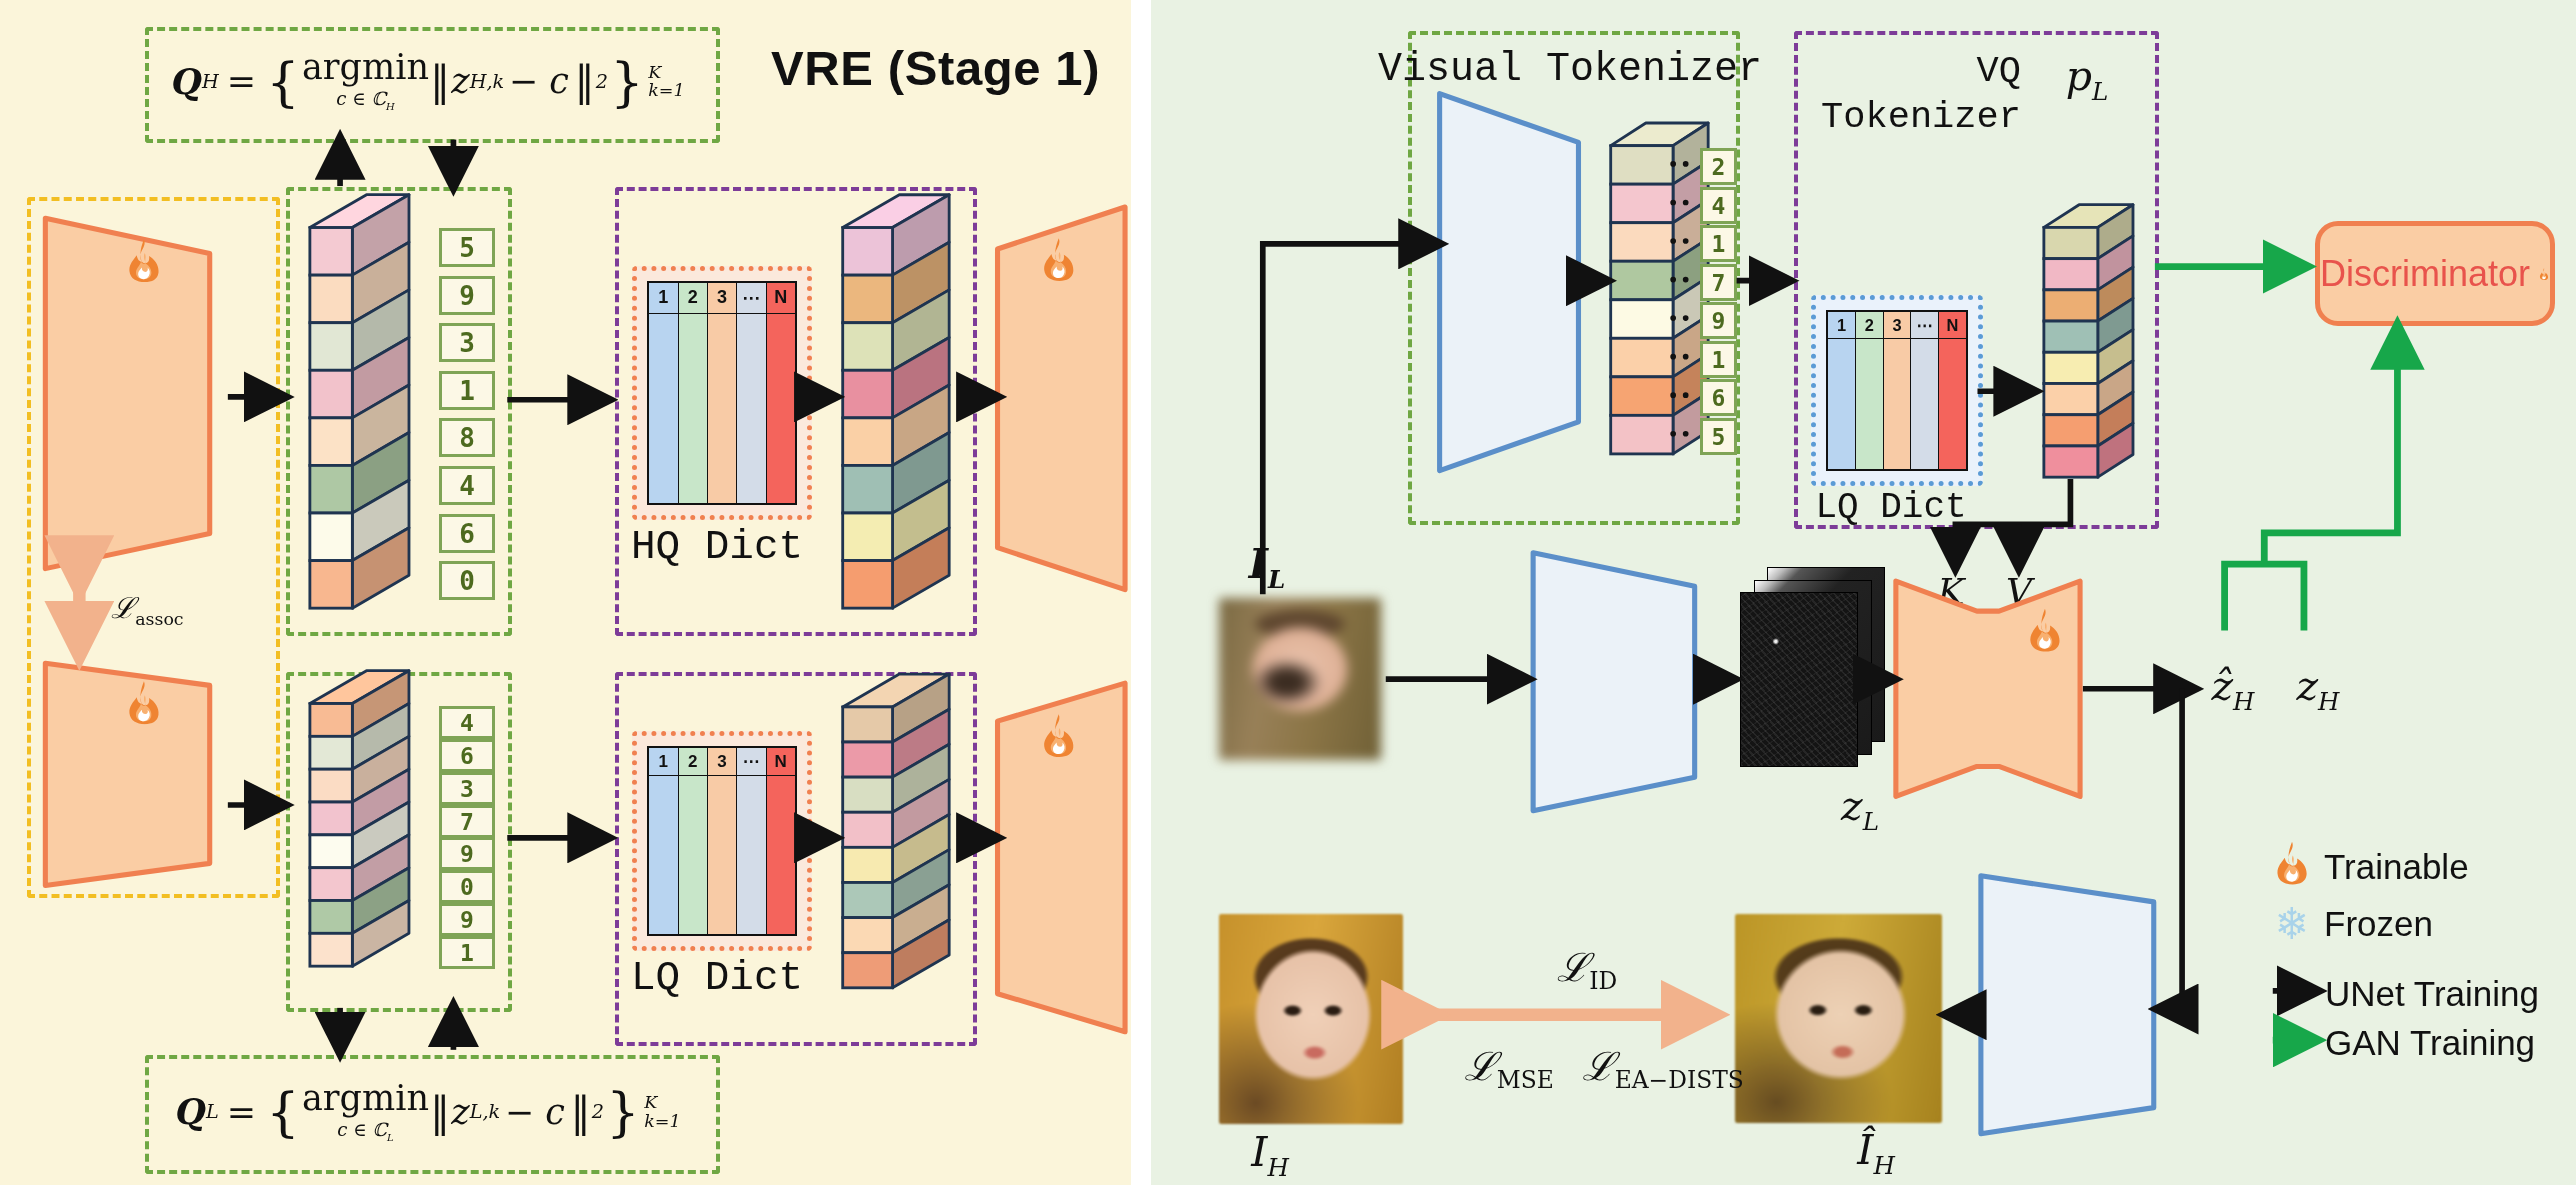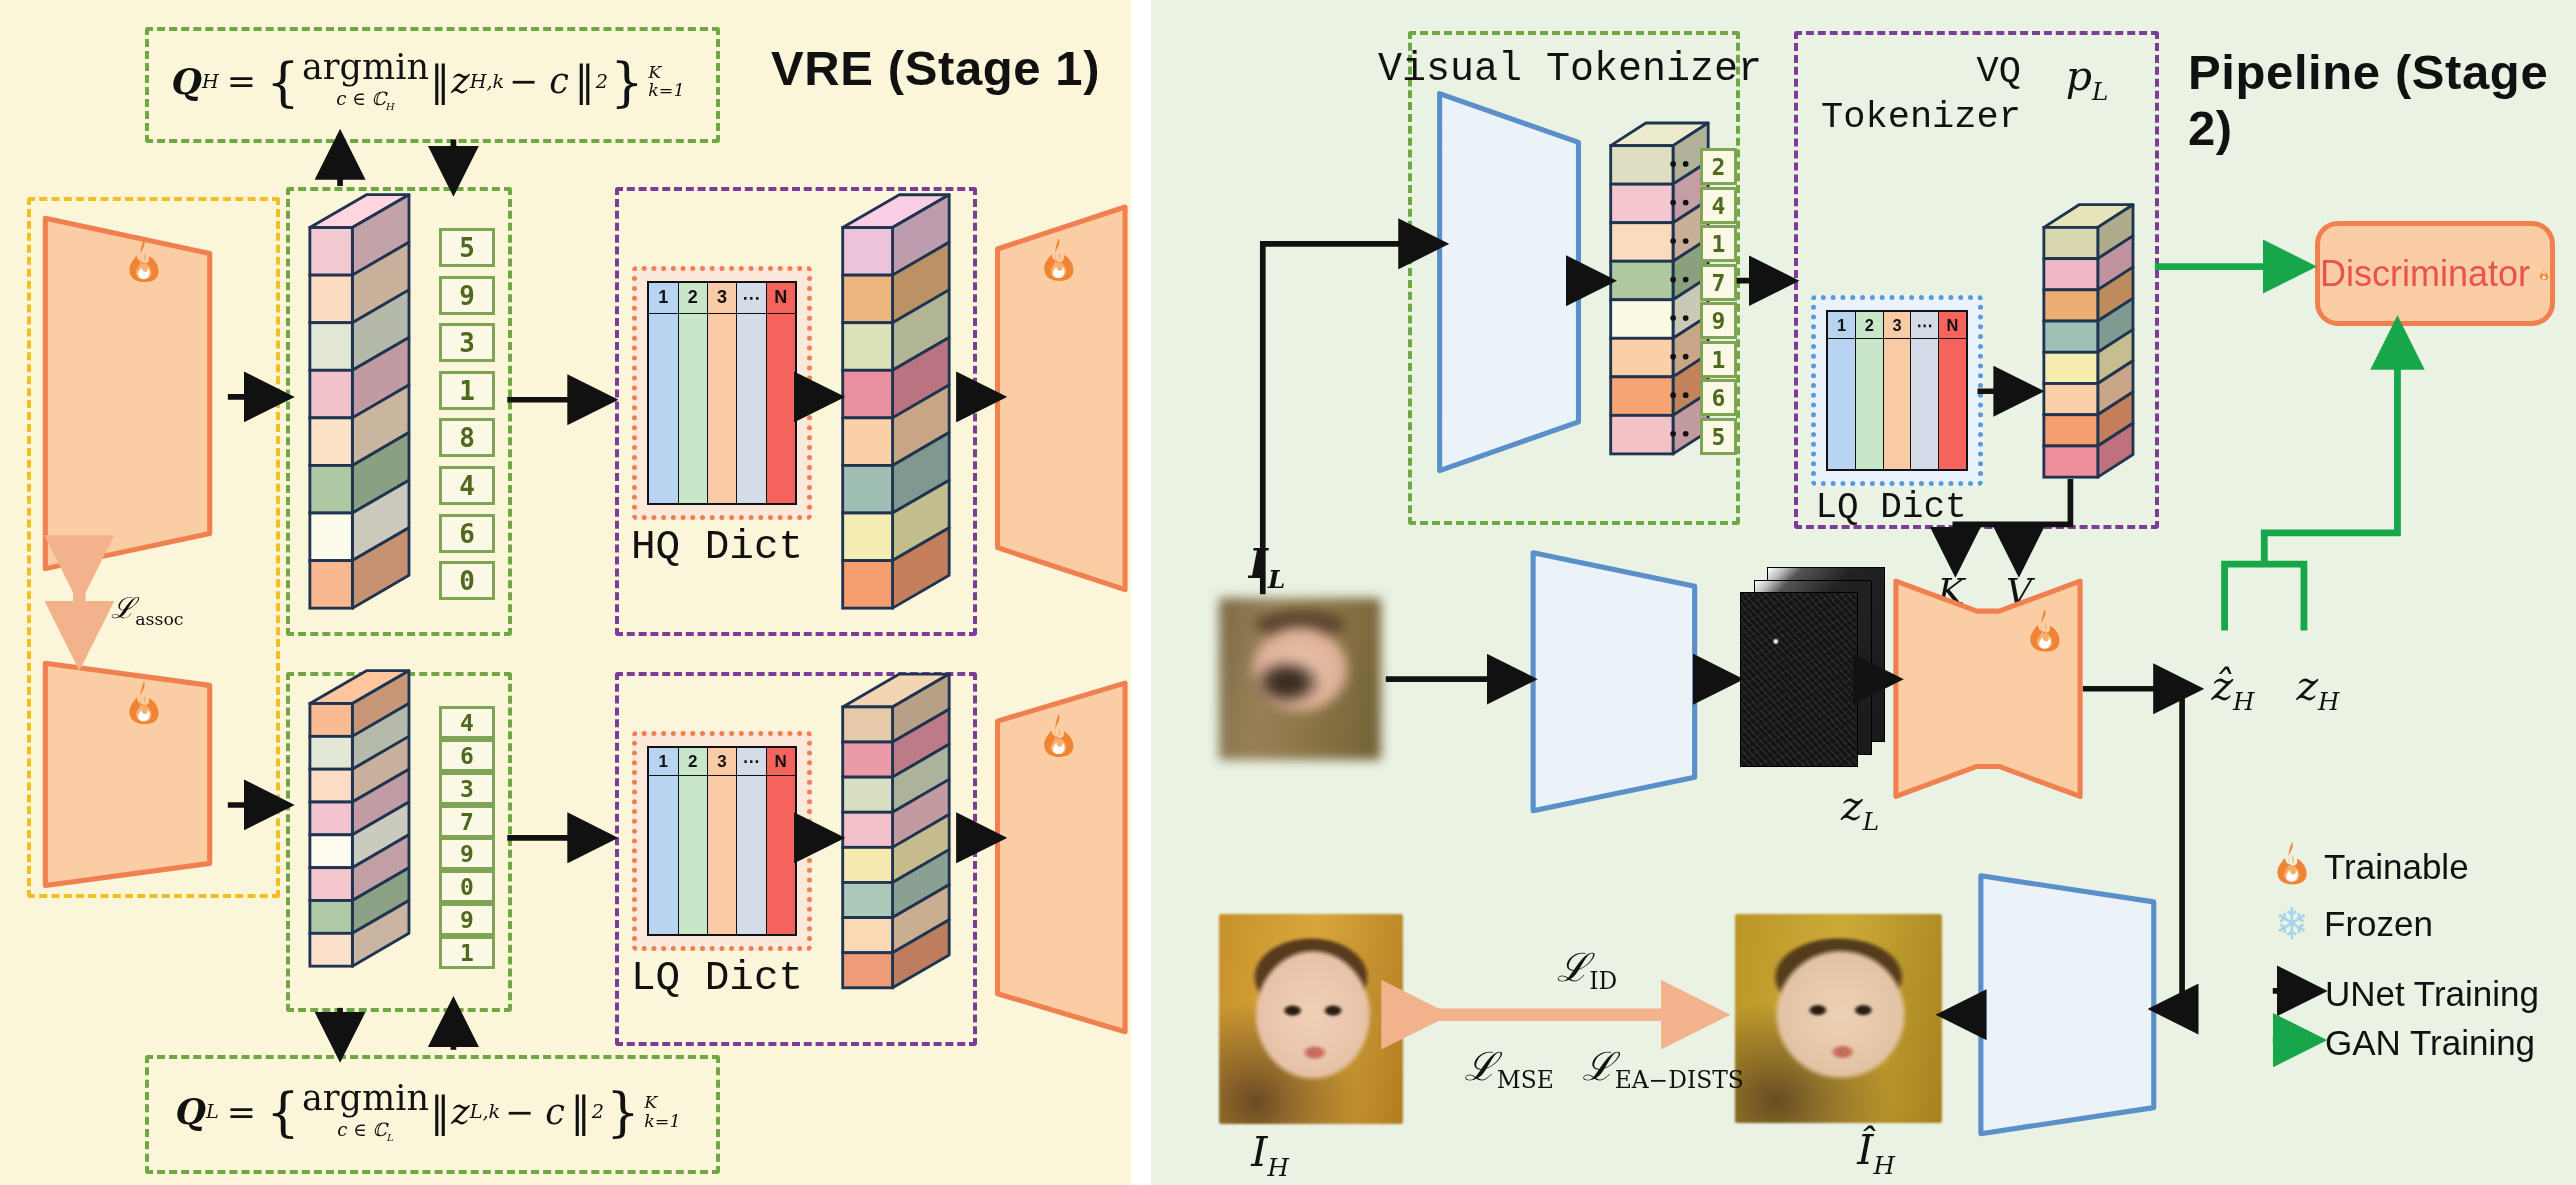--- a/index.html
+++ b/index.html
@@ -303,21 +303,20 @@
         <div>Decoder</div>
       </div>
     <div class="abs ctr mathlbl" style="left:1055px;top:964px;"><span>D</span><sub>L</sub></div>
 
     <div class="abs mathlbl" style="left:111px;top:587px;font-size:29px;">
       <span>ℒ</span><sub style="font-style:normal;">assoc</sub></div>
   </div>
 
   <div id="right-panel" class="panel"></div>
 
-  <div class="abs title" style="left:2188px;top:44px;">Pipeline (Stage 2)</div>
 
   <div class="abs dashed-green" style="left:1408px;top:31px;width:324px;height:486px;"></div>
   <div class="abs ctr" style="left:1570px;top:69px;font-size:40px;">Visual Tokenizer</div>
   <div class="vlabel blue" style="left:1491px;top:275px;font-size:33px;transform:translate(-50%,-50%) rotate(90deg);">
     <div>LQ</div>
       <div>Encoder</div>
     </div>
   <div class="abs ctr mathlbl" style="left:1505px;top:405px;font-size:36px;"><span>E</span><sub>L</sub></div>
   <div class="abs ctr snow" style="left:1512px;top:148px;font-size:48px;">❄</div>
   <div class="abs" style="left:1609px;top:121px;"><svg width="102" height="336" viewBox="0 0 180 592">

